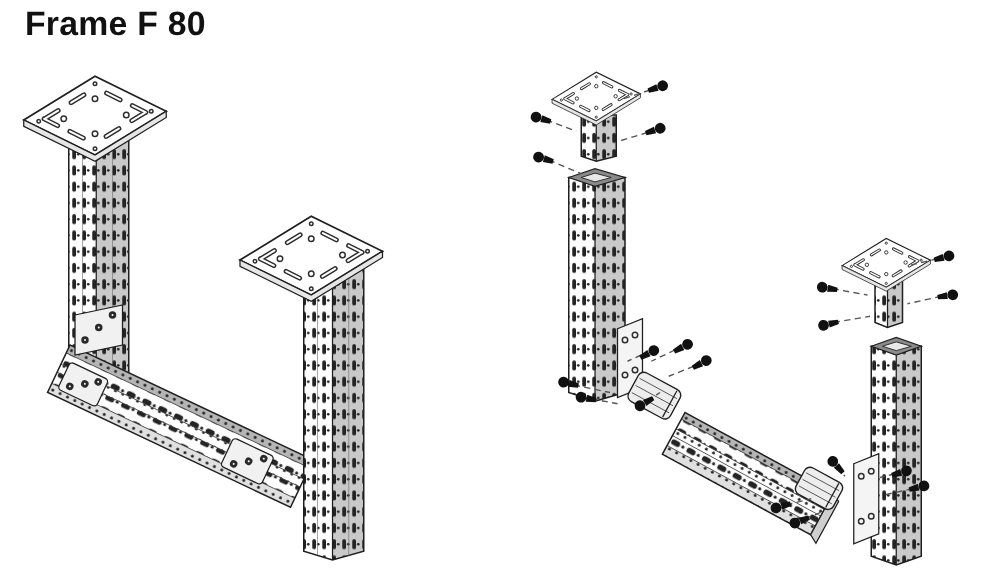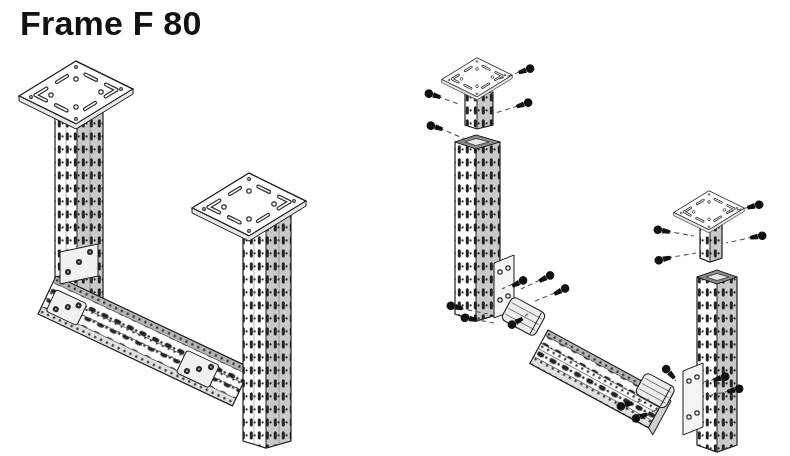--- a/index.html
+++ b/index.html
@@ -1,18 +1,18 @@
 <!DOCTYPE html>
 <html><head>
 <meta charset="utf-8">
 <style>
   html,body{margin:0;padding:0;background:#ffffff;}
   #stage{position:relative;width:790px;height:456px;background:#ffffff;overflow:hidden;
          font-family:"Liberation Sans", sans-serif;}
-  #title{position:absolute;left:20px;top:4px;margin:0;font-size:34px;font-weight:700;
+  #title{position:absolute;left:20px;top:4px;margin:0;font-size:27px;font-weight:700;
          color:#111;letter-spacing:0.2px;font-family:"Liberation Sans", sans-serif;}
   svg{position:absolute;left:0;top:0;}
   .outline{fill:none;stroke:#1f1f1f;stroke-width:1.2;}
   .edge{stroke:#1f1f1f;stroke-width:1;}
   .thin{stroke:#3a3a3a;stroke-width:0.6;}
   .mid{stroke:#6f6f6f;stroke-width:0.5;}
   .dash{stroke:#555555;stroke-width:1.1;stroke-dasharray:5 3.5;fill:none;}
   .slotd{stroke:#2e2e2e;stroke-width:4;stroke-linecap:round;}
   .slotw{stroke:#ffffff;stroke-width:1.6;stroke-linecap:round;}
   .hole{fill:none;stroke:#2e2e2e;stroke-width:1.2;}

